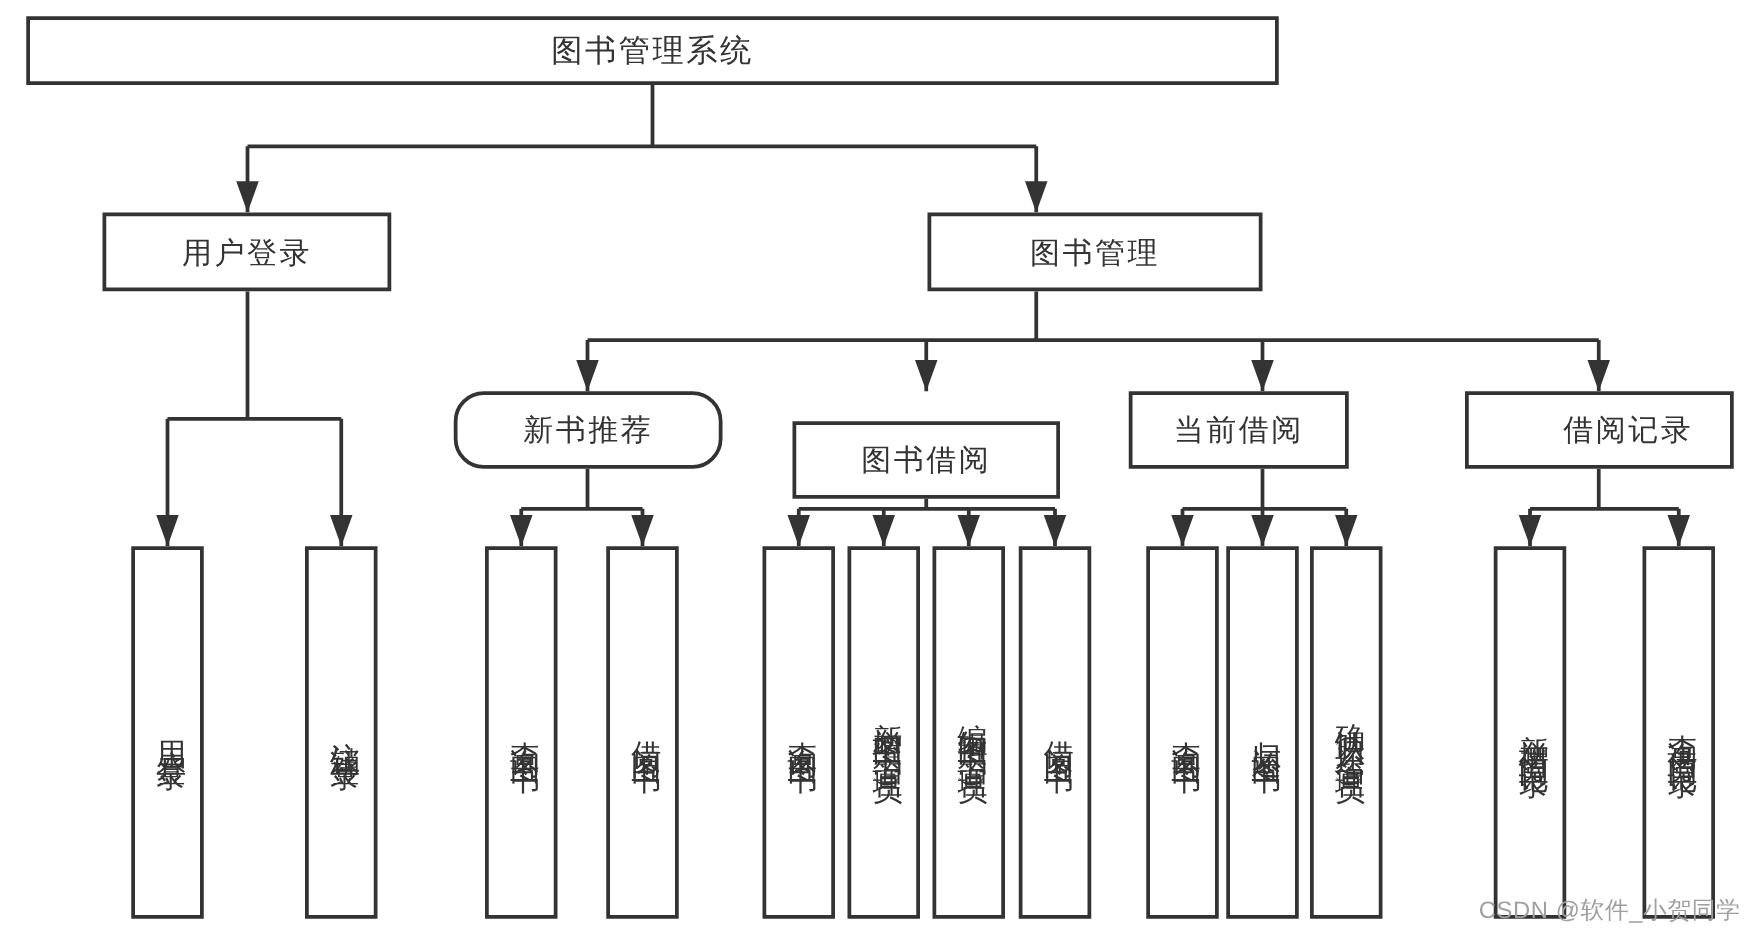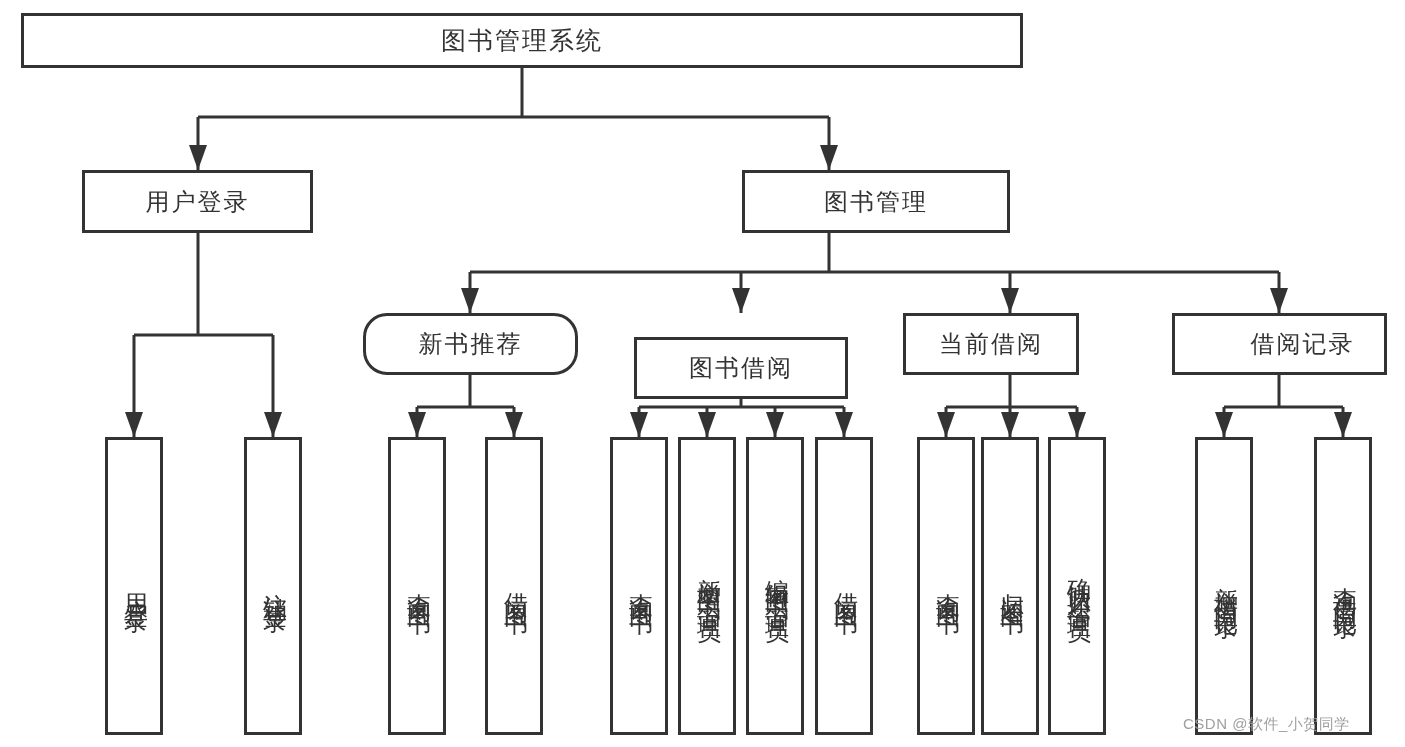--- a/index.html
+++ b/index.html
@@ -54,21 +54,21 @@
   .leaf .vtext{
     writing-mode:vertical-rl;
     font-size:24px;
     letter-spacing:6px;
     line-height:1;
   }
   .watermark{
     position:absolute;
     left:1183px;
     top:715px;
-    font-size:15px;
+    font-size:19px;
     letter-spacing:0.5px;
     color:var(--watermark);
     white-space:nowrap;
     z-index:5;
   }
 </style>
 </head>
 <body>
 
 <div class="canvas">

